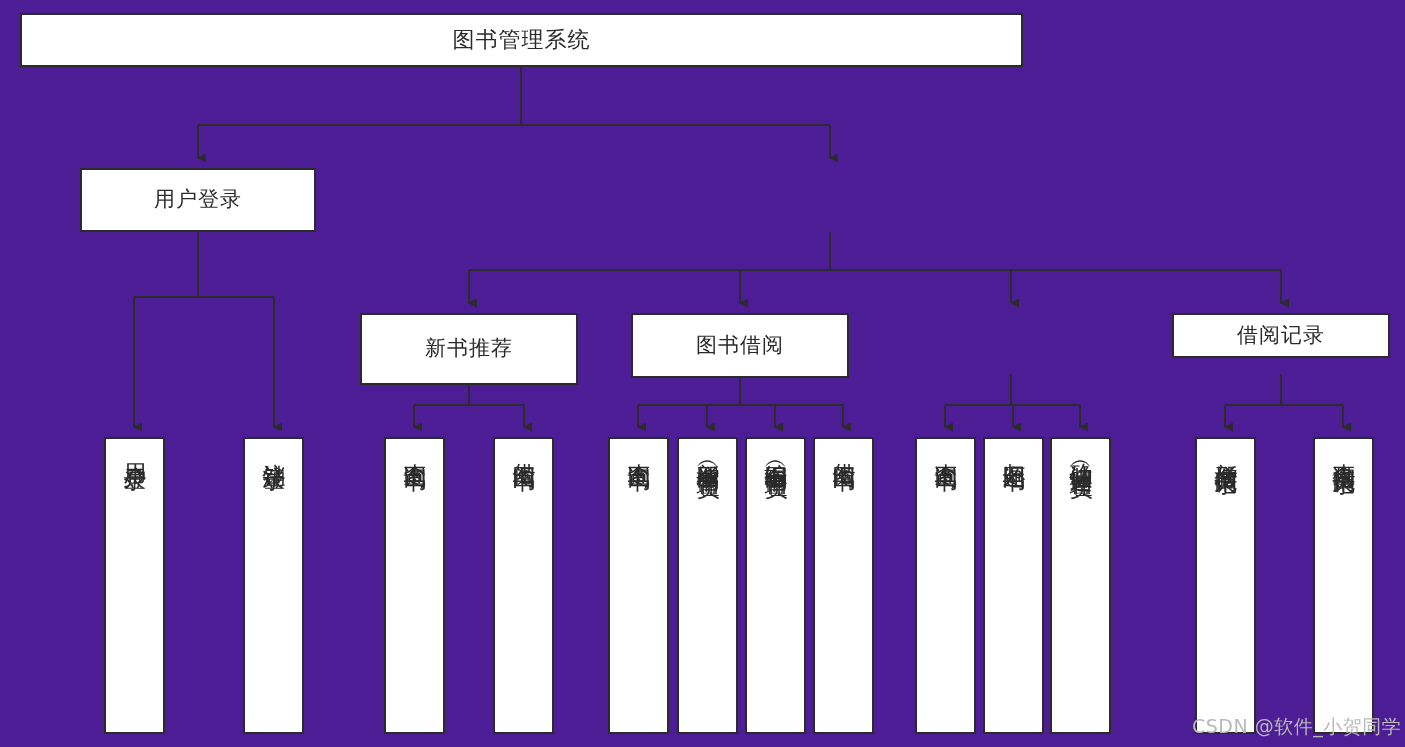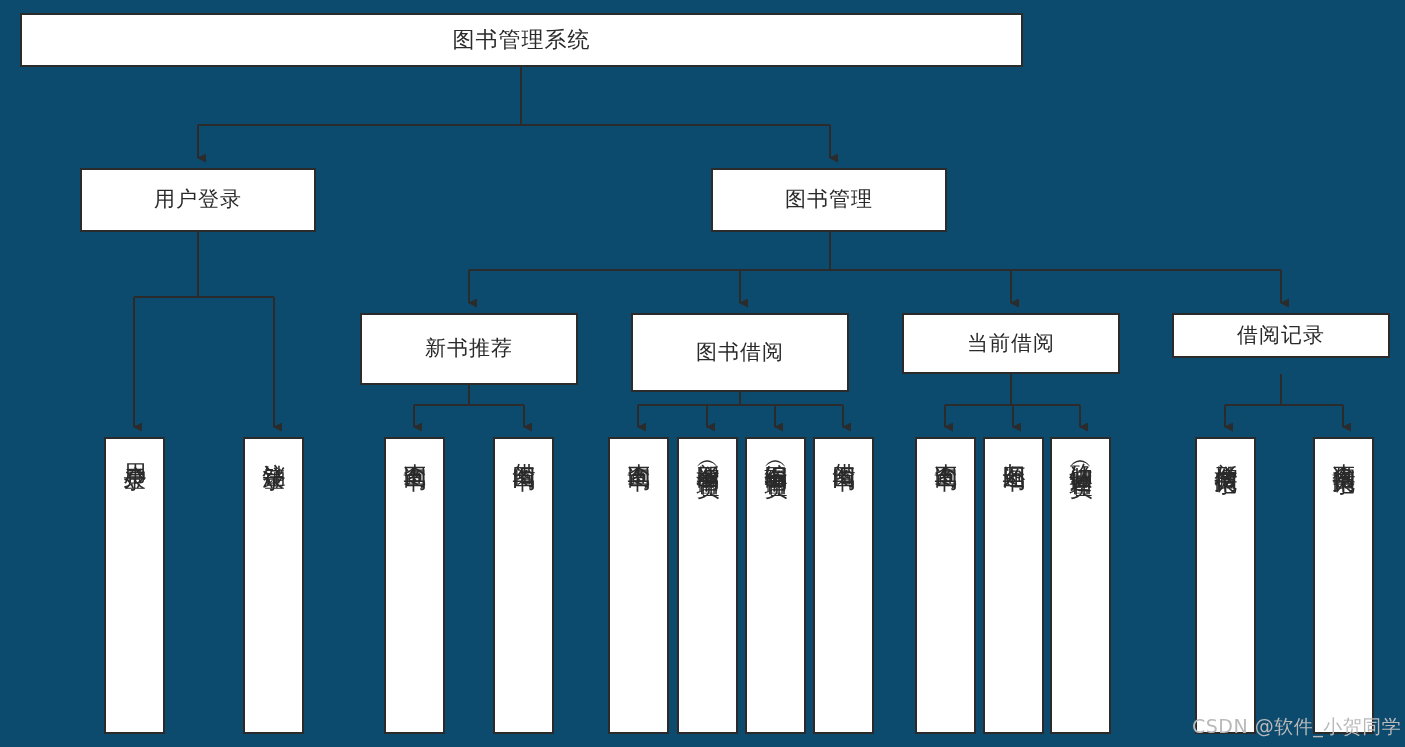--- a/index.html
+++ b/index.html
@@ -5,21 +5,21 @@
 <style>
   html,body{margin:0;padding:0;background:#ffffff;}
   body{
     font-family:"DejaVu Sans","Liberation Sans",sans-serif;
     -webkit-font-smoothing:antialiased;
   }
   #canvas{
     position:relative;
     width:1405px;
     height:747px;
-    background:#0c4a6e;
+    background:#4c1d95;
     overflow:hidden;
   }
   svg#edges{
     position:absolute;
     left:0; top:0;
     width:1405px; height:747px;
     pointer-events:none;
   }
   .node{
     position:absolute;
@@ -120,32 +120,26 @@
     </g>
   </svg>
 
   <div class="node h root" style="left:20px; top:13px; width:1003px; height:54px;">
     <span class="lbl">图书管理系统</span>
   </div>
 
   <div class="node h" style="left:80px; top:168px; width:236px; height:64px;">
     <span class="lbl">用户登录</span>
   </div>
-  <div class="node h" style="left:711px; top:168px; width:236px; height:64px;">
-    <span class="lbl">图书管理</span>
-  </div>
 
   <div class="node h" style="left:360px; top:313px; width:218px; height:72px;">
     <span class="lbl">新书推荐</span>
   </div>
-  <div class="node h" style="left:631px; top:313px; width:218px; height:79px;">
+  <div class="node h" style="left:631px; top:313px; width:218px; height:65px;">
     <span class="lbl">图书借阅</span>
-  </div>
-  <div class="node h" style="left:902px; top:313px; width:218px; height:61px;">
-    <span class="lbl">当前借阅</span>
   </div>
   <div class="node h" style="left:1172px; top:313px; width:218px; height:45px;">
     <span class="lbl">借阅记录</span>
   </div>
 
   <div class="node v" style="left:104px; top:437px; width:61px; height:297px;">
     <span class="lbl">用户登录</span>
   </div>
   <div class="node v" style="left:243px; top:437px; width:61px; height:297px;">
     <span class="lbl">注销登录</span>

